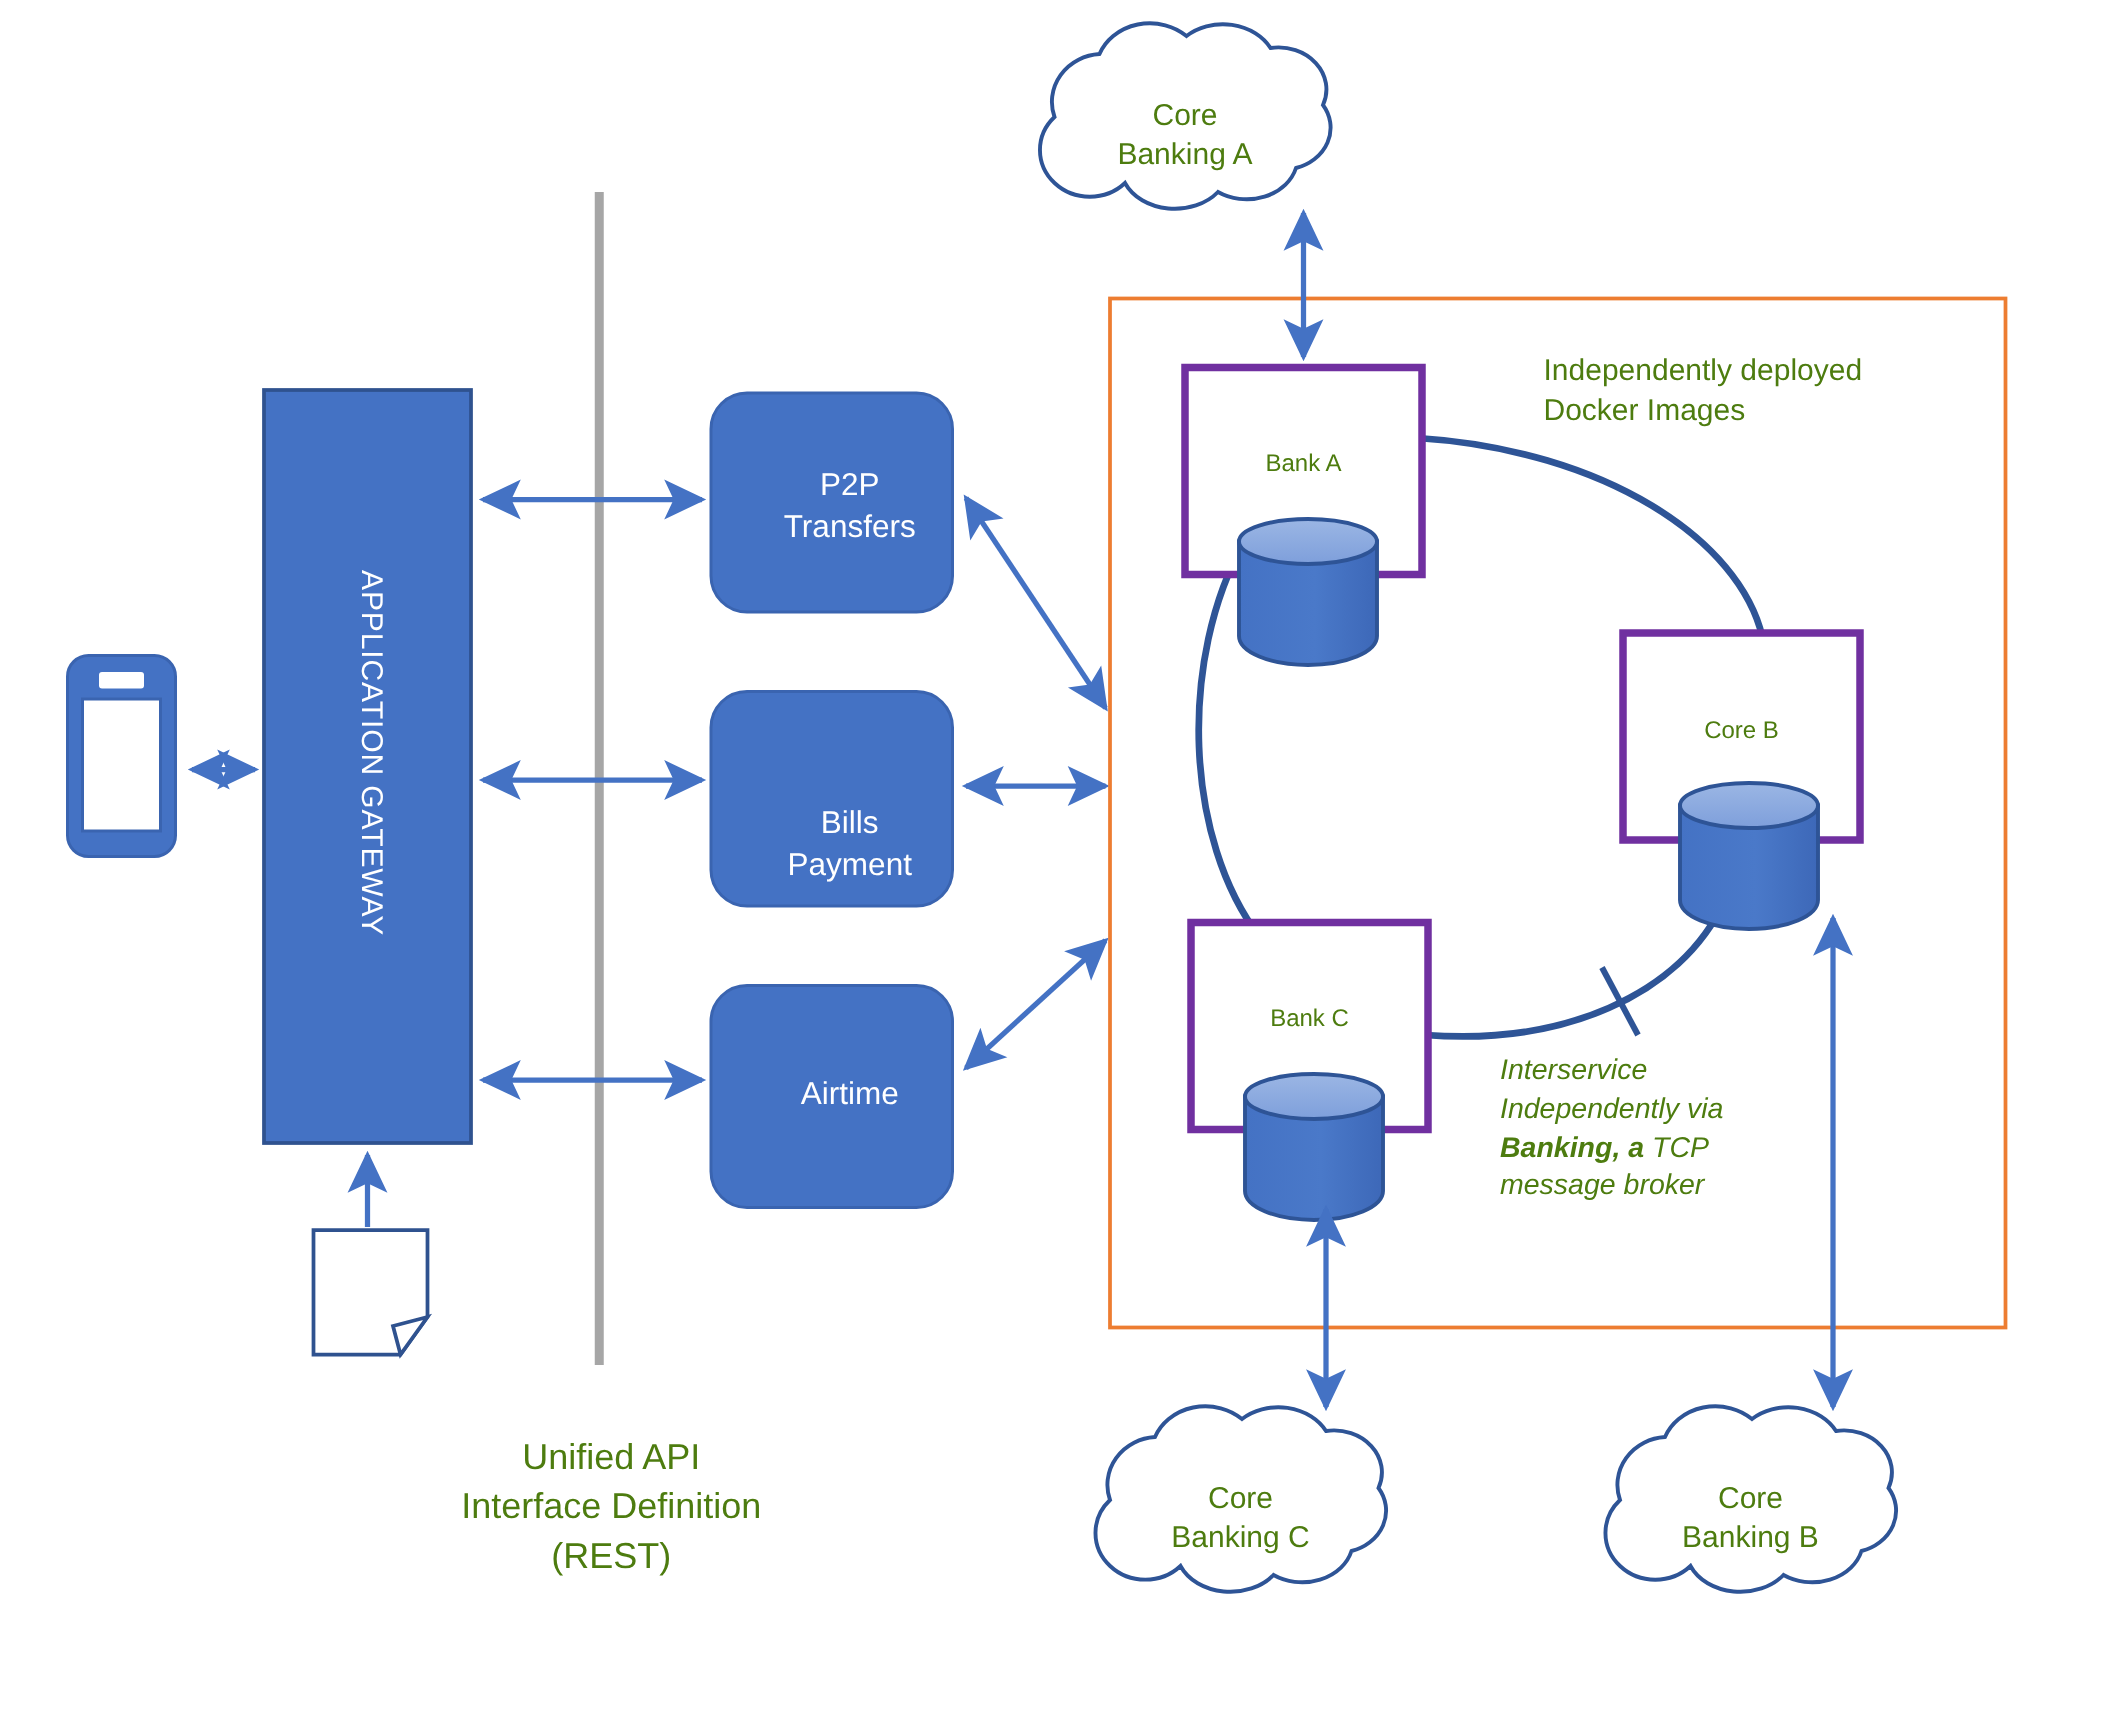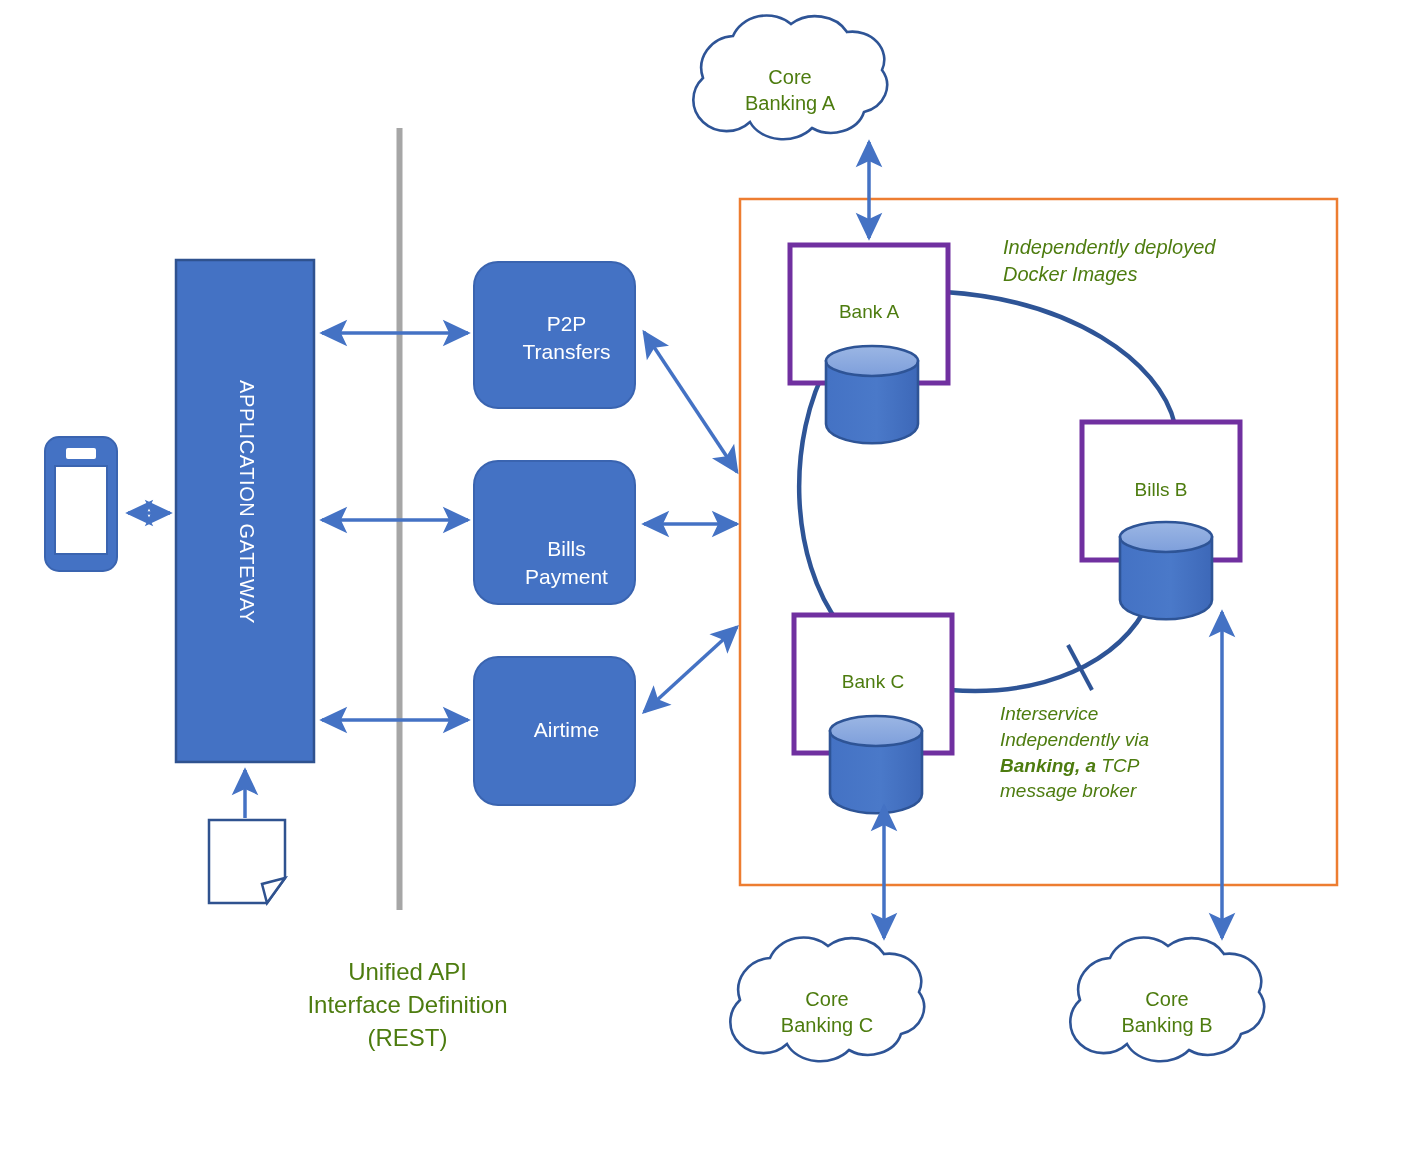--- a/index.html
+++ b/index.html
@@ -32,21 +32,21 @@
     color: #4d7c0f;
     white-space: pre-line;
     pointer-events: none;
   }
   .svc-label {
     font-size: 21px;
     color: #ffffff;
     line-height: 1.35;
     padding-left: 12px;
   }
-  .bank-label { font-size: 19px; }
+  .bank-label { font-size: 16px; }
   .cloud-label { font-size: 20px; line-height: 1.3; }
   .gw-label {
     position: absolute;
     color: #ffffff;
     font-size: 20px;
     letter-spacing: 0.6px;
     writing-mode: vertical-rl;
     text-orientation: mixed;
     white-space: nowrap;
   }
@@ -186,25 +186,25 @@
 Payment</div>
 
   <div class="lbl svc-label" style="left:474px; top:716px; width:161px;">Airtime</div>
 
   <div class="lbl note-api" style="left:290px; top:955px; width:235px;">Unified API
 Interface Definition
 (REST)</div>
 
   <div class="lbl bank-label" style="left:790px; top:300px; width:158px;">Bank A</div>
 
-  <div class="lbl bank-label" style="left:1082px; top:478px; width:158px;">Bills B</div>
+  <div class="lbl bank-label" style="left:1082px; top:478px; width:158px;">Core B</div>
 
   <div class="lbl bank-label" style="left:794px; top:670px; width:158px;">Bank C</div>
 
-  <div class="lbl note-docker" style="left:1003px; top:234px; width:280px;font-style:italic;">Independently deployed
+  <div class="lbl note-docker" style="left:1029px; top:234px; width:280px;">Independently deployed
 Docker Images</div>
 
   <div class="lbl note-rmq" style="left:1000px; top:701px; width:230px;font-style:italic;"><span>Interservice</span><br><span>Independently via</span><br><b>Banking, a</b><span> TCP</span><br><span>message broker</span></div>
 
   <div class="lbl cloud-label" style="left:690px; top:64px; width:200px;">Core
 Banking A</div>
 
   <div class="lbl cloud-label" style="left:727px; top:986px; width:200px;">Core
 Banking C</div>
 

